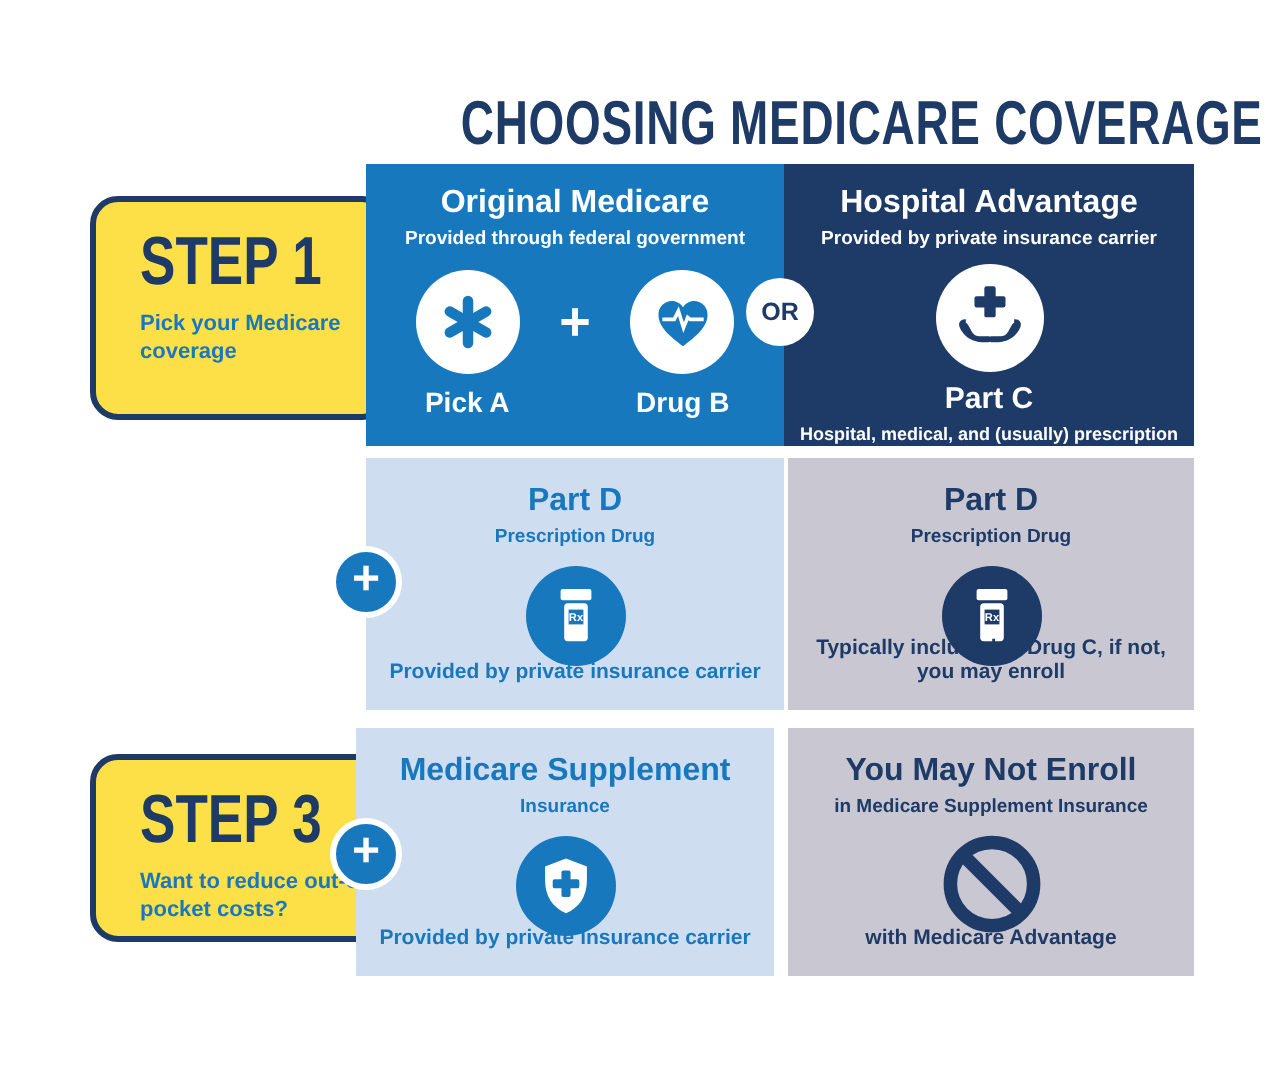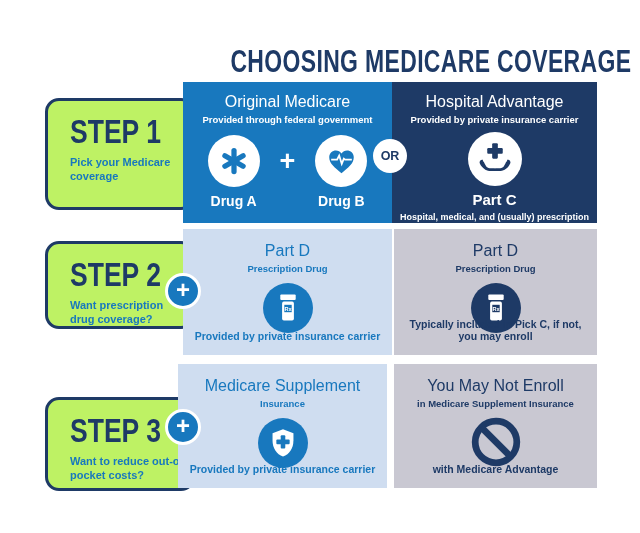--- a/index.html
+++ b/index.html
@@ -11,40 +11,40 @@
   *{margin:0;padding:0;box-sizing:border-box;}
   body{background:#fff;font-family:"Liberation Sans",sans-serif;}
   .canvas{position:relative;width:640px;height:533px;background:#fff;overflow:hidden;}
 
   
   .title{position:absolute;left:160px;top:44px;width:480px;text-align:center;
     color:var(--navy);font-size:31px;font-weight:bold;white-space:nowrap;}
   .title span{display:inline-block;transform:scaleX(.74);letter-spacing:.5px;}
 
   
-  .step-box{position:absolute;background:#bef264;border:3px solid var(--navy);
+  .step-box{position:absolute;background:#fde047;border:3px solid var(--navy);
     border-radius:14px;z-index:1;padding:13px 0 0 22px;}
   .step1{left:45px;top:98px;width:150px;height:112px;}
   .step2{left:45px;top:241px;width:150px;height:88px;}
-  .step3{left:45px;top:397px;width:150px;height:94px;}
+  .step3{left:45px;top:377px;width:150px;height:94px;}
   .step-label{color:var(--navy);font-size:34px;font-weight:bold;line-height:1;white-space:nowrap;}
   .step-label span{display:inline-block;transform:scaleX(.78);transform-origin:left top;}
   .step-question{margin-top:7px;width:118px;color:var(--blue);
     font-size:11px;font-weight:bold;line-height:1.3;}
 
   
   .panel{position:absolute;z-index:2;text-align:center;}
   .r1l{left:183px;top:82px;width:209px;height:141px;background:var(--blue);color:#fff;padding-top:11px;}
   .r1r{left:392px;top:82px;width:205px;height:141px;background:var(--navy);color:#fff;padding-top:11px;}
   .r2l{left:183px;top:229px;width:209px;height:126px;background:var(--lightblue);color:var(--blue);padding-top:13px;}
   .r2r{left:394px;top:229px;width:203px;height:126px;background:var(--gray);color:var(--navy);padding-top:13px;}
   .r3l{left:178px;top:364px;width:209px;height:124px;background:var(--lightblue);color:var(--blue);padding-top:13px;}
   .r3r{left:394px;top:364px;width:203px;height:124px;background:var(--gray);color:var(--navy);padding-top:13px;}
 
-  .p-title{font-size:16px;font-weight:normal;line-height:1.15;}
+  .p-title{font-size:16px;font-weight:bold;line-height:1.15;}
   .p-sub{font-size:9.5px;font-weight:bold;margin-top:3px;}
   .p-footer{position:absolute;left:0;right:0;bottom:13px;font-size:10.5px;font-weight:bold;padding:0 8px;}
 
   
   .parts-row{display:flex;justify-content:center;align-items:flex-start;margin-top:10px;}
   .part-col{display:flex;flex-direction:column;align-items:center;width:86px;}
   .plus-sign{height:52px;display:flex;align-items:center;font-size:27px;font-weight:bold;color:#fff;margin:0 3px;}
   .part-name{margin-top:6px;font-size:14px;font-weight:bold;}
   .part-desc{margin-top:18px;font-size:9.5px;font-weight:bold;}
   .partc-desc{margin-top:4px;font-size:9px;font-weight:bold;}
@@ -75,43 +75,39 @@
 
 <div class="canvas">
 
   <h1 class="title"><span>CHOOSING MEDICARE COVERAGE</span></h1>
 
   <div class="step-box step1">
     <div class="step-label"><span>STEP 1</span></div>
     <div class="step-question">Pick your Medicare coverage</div>
   </div>
 
-  <div class="step-box step2">
-    <div class="step-label"><span>STEP 2</span></div>
-    <div class="step-question">Want prescription drug coverage?</div>
-  </div>
 
   <div class="step-box step3">
     <div class="step-label"><span>STEP 3</span></div>
     <div class="step-question">Want to reduce out-of-pocket costs?</div>
   </div>
 
   <div class="panel r1l">
     <div class="p-title">Original Medicare</div>
     <div class="p-sub">Provided through federal government</div>
     <div class="parts-row">
       <div class="part-col">
         <div class="icon-circle c52 white-bg">
           <svg width="30" height="30" viewBox="0 0 24 24" fill="currentColor">
             <rect x="9.9" y="1.5" width="4.2" height="21" rx="2.1"></rect>
             <rect x="9.9" y="1.5" width="4.2" height="21" rx="2.1" transform="rotate(60 12 12)"></rect>
             <rect x="9.9" y="1.5" width="4.2" height="21" rx="2.1" transform="rotate(120 12 12)"></rect>
           </svg>
         </div>
-        <div class="part-name">Drug A</div>
+        <div class="part-name">Pick A</div>
         <div class="part-desc">Hospital</div>
       </div>
       <div class="plus-sign">+</div>
       <div class="part-col">
         <div class="icon-circle c52 white-bg">
           <svg width="31" height="31" viewBox="0 0 24 24">
             <path fill="currentColor" d="M12,21 C7,17.2 2.5,13.6 2.5,8.8 C2.5,5.6 5,3.5 7.7,3.5 C9.4,3.5 11,4.4 12,5.9 C13,4.4 14.6,3.5 16.3,3.5 C19,3.5 21.5,5.6 21.5,8.8 C21.5,13.6 17,17.2 12,21 Z"></path>
             <polyline points="4,10.6 8.6,10.6 10.2,7.4 12.2,13.8 13.8,9.8 14.8,10.6 20,10.6" fill="none" stroke="#fff" stroke-width="1.4"></polyline>
           </svg>
         </div>
@@ -156,21 +152,21 @@
     <div class="p-title">Part D</div>
     <div class="p-sub">Prescription Drug</div>
     <div class="icon-circle c50 navy-bg">
       <svg width="40" height="40" viewBox="0 0 40 40">
         <rect x="12.3" y="6.5" width="15.4" height="5.6" rx="1" fill="#fff"></rect>
         <rect x="14.1" y="13.6" width="11.8" height="19" rx="1.8" fill="#fff"></rect>
         <rect x="16.3" y="16.8" width="7.4" height="7.4" fill="currentColor"></rect>
         <text x="20" y="22.6" text-anchor="middle" font-size="5.6" font-weight="bold" font-family="Liberation Sans, sans-serif" fill="#fff">Rx</text>
       </svg>
     </div>
-    <div class="p-footer">Typically included in Pick C, if not, you may enroll</div>
+    <div class="p-footer">Typically included in Drug C, if not, you may enroll</div>
   </div>
 
   <div class="panel r3l">
     <div class="p-title">Medicare Supplement</div>
     <div class="p-sub">Insurance</div>
     <div class="icon-circle c50 blue-bg">
       <svg width="38" height="38" viewBox="0 0 40 40">
         <path fill="#fff" d="M20,5.5 L31,9.8 V17 C31,25.6 26.8,31.6 20,34.3 C13.2,31.6 9,25.6 9,17 V9.8 Z"></path>
         <rect x="17.6" y="11.8" width="4.8" height="14" rx="1" fill="currentColor"></rect>
         <rect x="13" y="16.4" width="14" height="4.8" rx="1" fill="currentColor"></rect>

